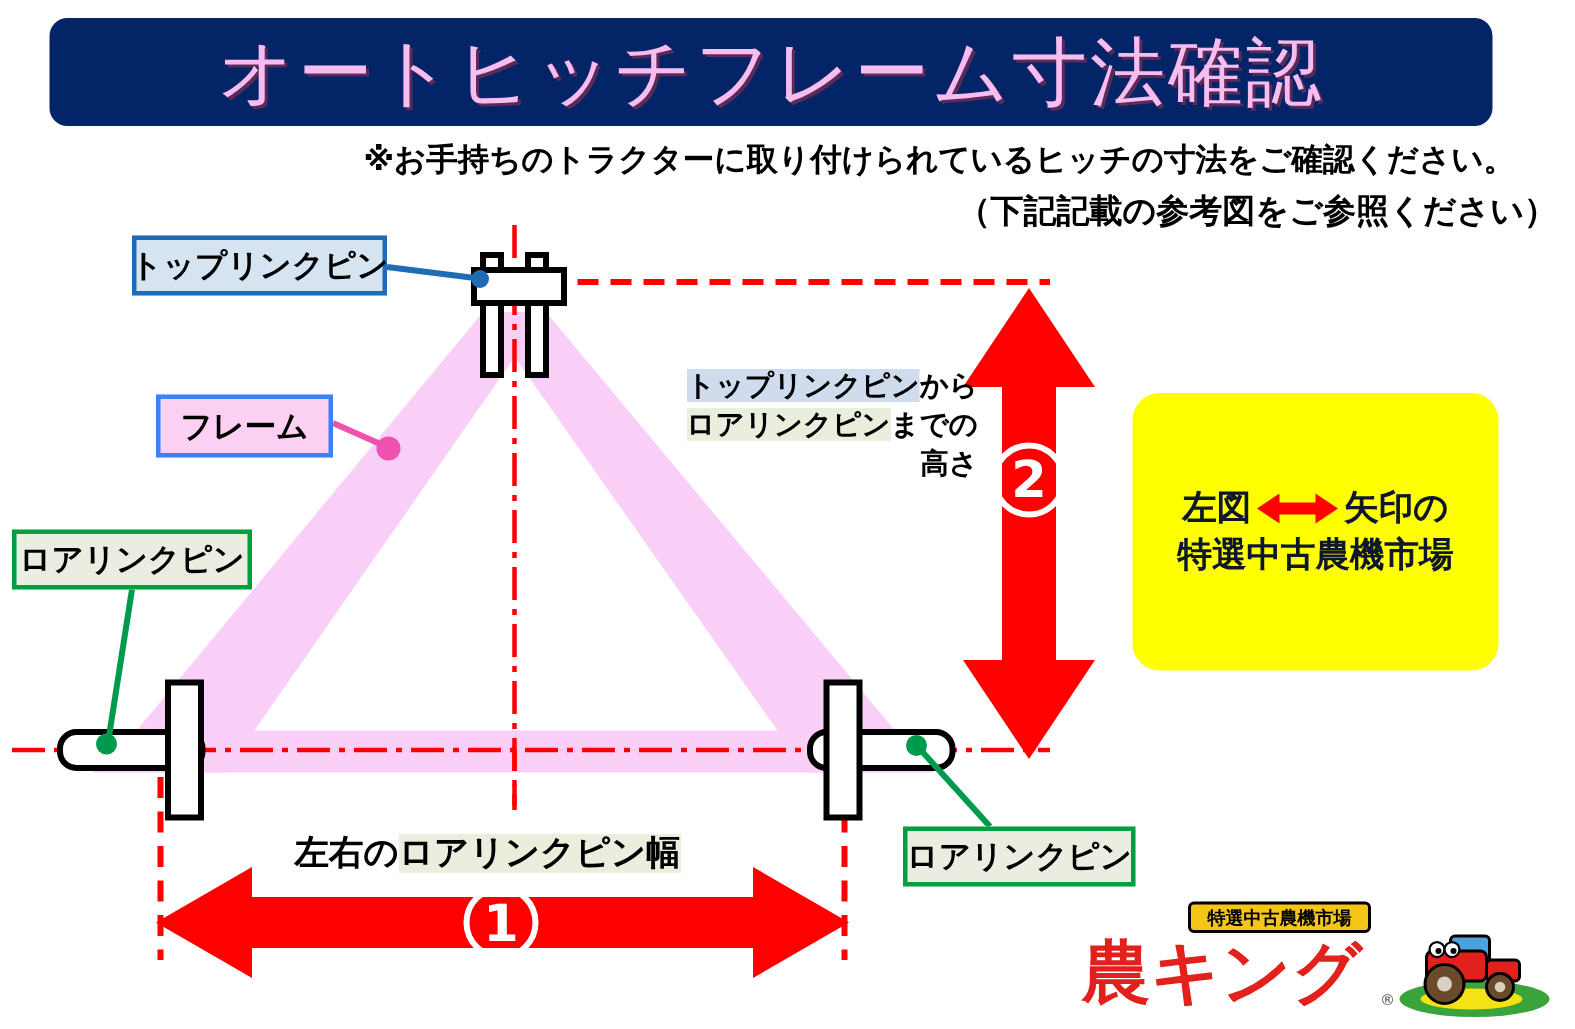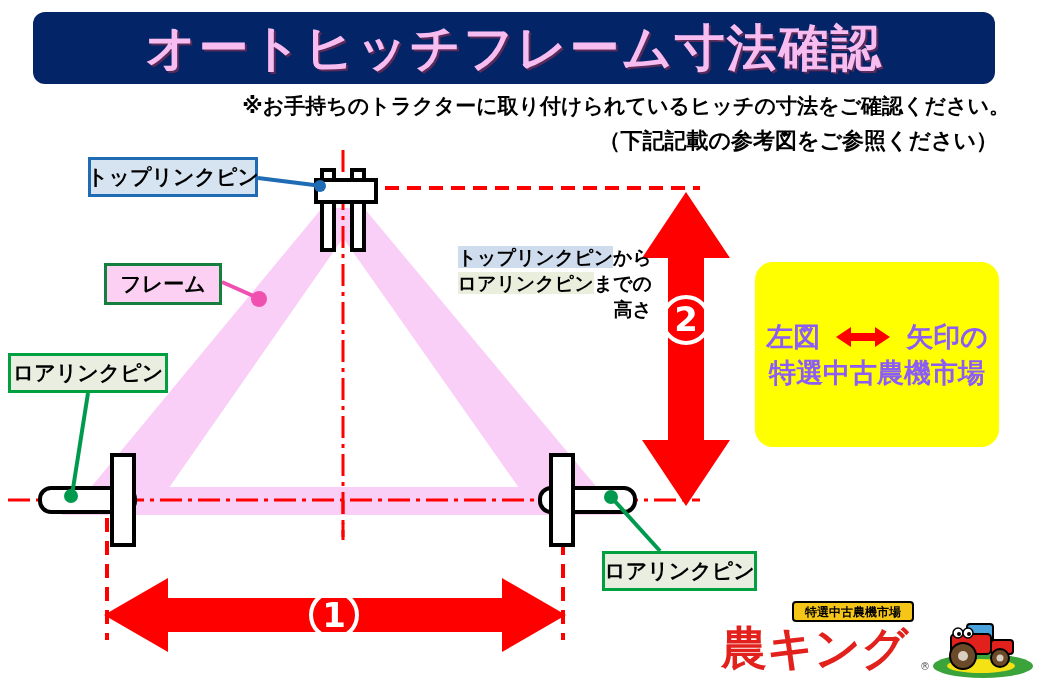--- a/index.html
+++ b/index.html
@@ -11,46 +11,46 @@
   #stage{position:absolute;left:0;top:0;width:1050px;height:686px;}
 
   
   .banner{
     position:absolute;left:33px;top:12px;width:962px;height:72px;
     background:#042468;border-radius:12px;
   }
   .banner-title{
     position:absolute;left:0;top:0;width:962px;height:72px;
     display:flex;align-items:center;justify-content:center;
-    color:#f7bdf0;font-size:50px;font-weight:bold;letter-spacing:2px;
+    color:#f7bdf0;font-size:50px;font-weight:normal;letter-spacing:2px;
     text-shadow:2px 2px 0 #5a2b58;
     white-space:nowrap;
   }
 
   
   .sub1{
     position:absolute;left:0;top:92px;width:1010px;text-align:right;
     font-size:21px;font-weight:bold;color:#000;white-space:nowrap;
   }
   .sub2{
     position:absolute;left:0;top:126px;width:998px;text-align:right;
-    font-size:22px;font-weight:bold;color:#000;white-space:nowrap;
+    font-size:22px;font-weight:bold;color:#000;white-space:nowrap;padding-left:40px;
   }
 
   
   #diagram{position:absolute;left:0;top:0;width:1050px;height:686px;}
 
   
   .lbl{
     position:absolute;display:flex;align-items:center;justify-content:center;
     font-size:21px;font-weight:bold;color:#000;white-space:nowrap;
     box-sizing:border-box;
   }
   .lbl-blue{background:#d6e4f2;border:3px solid #1f6cb5;}
-  .lbl-pink{background:#fbd0f3;border:3px solid #15803d;}
+  .lbl-pink{background:#fbd0f3;border:3px solid #3b82f6;}
   .lbl-green{background:#eaeee0;border:3px solid #00a040;}
 
   #lbl-top-link{left:88px;top:157px;width:170px;height:40px;}
   #lbl-frame{left:104px;top:263px;width:118px;height:42px;}
   #lbl-lower-left{left:8px;top:353px;width:160px;height:40px;}
   #lbl-lower-right{left:602px;top:551px;width:155px;height:40px;}
 
   
   .height-cap{
     position:absolute;left:440px;top:244px;width:212px;
@@ -66,22 +66,22 @@
     font-size:23px;font-weight:bold;color:#000;white-space:nowrap;
   }
 
   
   .note{
     position:absolute;left:755px;top:262px;width:244px;height:185px;
     background:#ffff00;border-radius:18px;
     display:flex;flex-direction:column;align-items:center;justify-content:center;
   }
   .note-line{
-    font-size:27px;font-weight:bold;color:#8b5cf6;white-space:nowrap;
-    line-height:1.32;display:flex;align-items:center;gap:16px;
+    font-size:23px;font-weight:bold;color:#0f172a;white-space:nowrap;
+    line-height:1.32;display:flex;align-items:center;gap:4px;
   }
   .mini-arrow{display:inline-block;vertical-align:middle;}
 
   
   .logo{position:absolute;left:715px;top:600px;width:320px;height:78px;}
 </style>
 </head>
 <body>
 
 <div id="stage">
@@ -180,20 +180,23 @@
   <div class="lbl lbl-green" id="lbl-lower-right">
     <span>ロアリンクピン</span>
   </div>
 
   <div class="height-cap">
     <span class="hl-blue">トップリンクピン</span><span>から</span><br>
     <span class="hl-green">ロアリンクピン</span><span>までの</span><br>
     <span>高さ</span>
   </div>
 
+  <div class="dim-cap">
+    <span>左右の</span><span class="hl-green">ロアリンクピン幅</span>
+  </div>
 
   <div class="note">
     <div class="note-line">
       <span>左図</span>
       <svg class="mini-arrow" width="54" height="22" viewBox="0 0 54 22">
         <polygon fill="#ff0000" points="0,11 15,1 15,7 39,7 39,1 54,11 39,21 39,15 15,15 15,21"></polygon>
       </svg>
       <span>矢印の</span>
     </div>
     <div class="note-line">特選中古農機市場</div>

